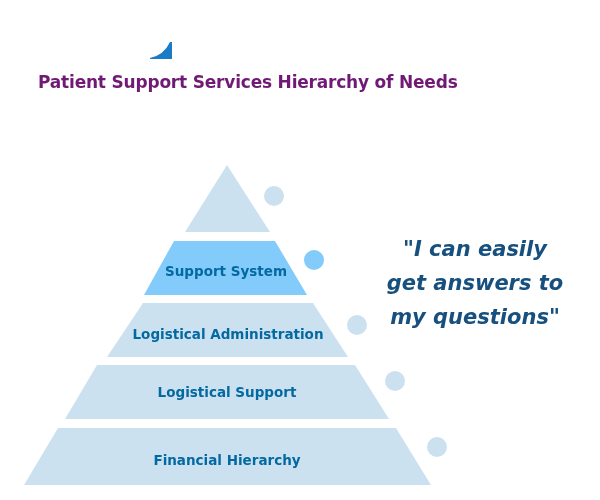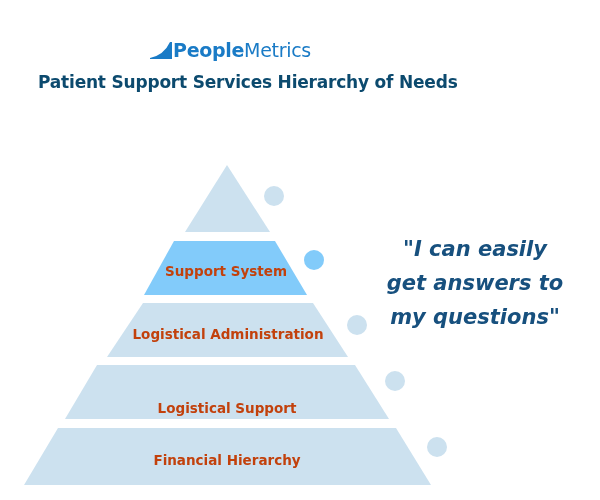--- a/index.html
+++ b/index.html
@@ -2,51 +2,48 @@
 <html><head>
   <meta charset="utf-8">
   <style>
     html, body { margin: 0; padding: 0; background: #ffffff; }
     body { width: 600px; height: 500px; position: relative; overflow: hidden; font-family: "DejaVu Sans", sans-serif; }
     .logo { position: absolute; left: 150px; top: 38px; height: 24px; display: flex; align-items: center; }
     .logo-mark { width: 22px; height: 18px; margin-right: 1px; }
     .logo-text { font-family: "DejaVu Sans", sans-serif; font-size: 19px; color: #1a7bc6; letter-spacing: -0.3px; }
     .logo-text .bold { font-weight: bold; }
     .logo-text .light { font-weight: normal; }
-    .title { position: absolute; left: 38px; top: 72px; font-size: 17px; font-weight: bold; color: #0c4a6e; letter-spacing: -0.2px; white-space: nowrap; }
+    .title { position: absolute; left: 38px; top: 72px; font-size: 17px; font-weight: bold; color: #701a75; letter-spacing: -0.2px; white-space: nowrap; }
     svg.pyramid { position: absolute; left: 0; top: 0; }
-    .lvl-label { position: absolute; font-size: 13.5px; font-weight: bold; color: #c2410c; text-align: left; white-space: nowrap; transform: translateX(-50%); }
+    .lvl-label { position: absolute; font-size: 13.5px; font-weight: bold; color: #0369a1; text-align: left; white-space: nowrap; transform: translateX(-50%); }
     .quote { position: absolute; left: 380px; top: 232px; width: 190px; text-align: center; font-size: 21px; font-weight: bold; font-style: italic; color: #17507e; line-height: 34px; }
   </style>
 </head>
 <body>
 
 <div class="logo">
   <svg class="logo-mark" viewBox="0 0 22 18">
     <path d="M0 17 Q14 14 20 1 L22 1 L22 18 L0 18 Z" fill="#1a7bc6"></path>
   </svg>
-  <span class="logo-text">
-    <span class="bold">People</span><span class="light">Metrics</span>
-  </span>
 </div>
 
 <div class="title">Patient Support Services Hierarchy of Needs</div>
 
 <svg class="pyramid" width="600" height="500">
   <polygon points="227,165 270,232 185,232" fill="#cce1ef"></polygon>
   <polygon points="174,241 275,241 307,295 144,295" fill="#82cbfa"></polygon>
   <polygon points="143,303 313,303 348,357 107,357" fill="#cce1ef"></polygon>
   <polygon points="97,365 355,365 389,419 65,419" fill="#cce1ef"></polygon>
   <polygon points="58,428 396,428 431,485 24,485" fill="#cce1ef"></polygon>
 
   <circle cx="274" cy="196" r="10" fill="#cce1ef"></circle>
   <circle cx="314" cy="260" r="10" fill="#82cbfa"></circle>
   <circle cx="357" cy="325" r="10" fill="#cce1ef"></circle>
   <circle cx="395" cy="381" r="10" fill="#cce1ef"></circle>
   <circle cx="437" cy="447" r="10" fill="#cce1ef"></circle>
 </svg>
 
 <div class="lvl-label" style="left:226px; top:263px;">Support System</div>
 <div class="lvl-label" style="left:228px; top:326px;">Logistical Administration</div>
-<div class="lvl-label" style="left:227px; top:400px;">Logistical Support</div>
+<div class="lvl-label" style="left:227px; top:384px;">Logistical Support</div>
 <div class="lvl-label" style="left:227px; top:452px;">Financial Hierarchy</div>
 
 <div class="quote">"I can easily get answers to my questions"</div>
 
 </body></html>

